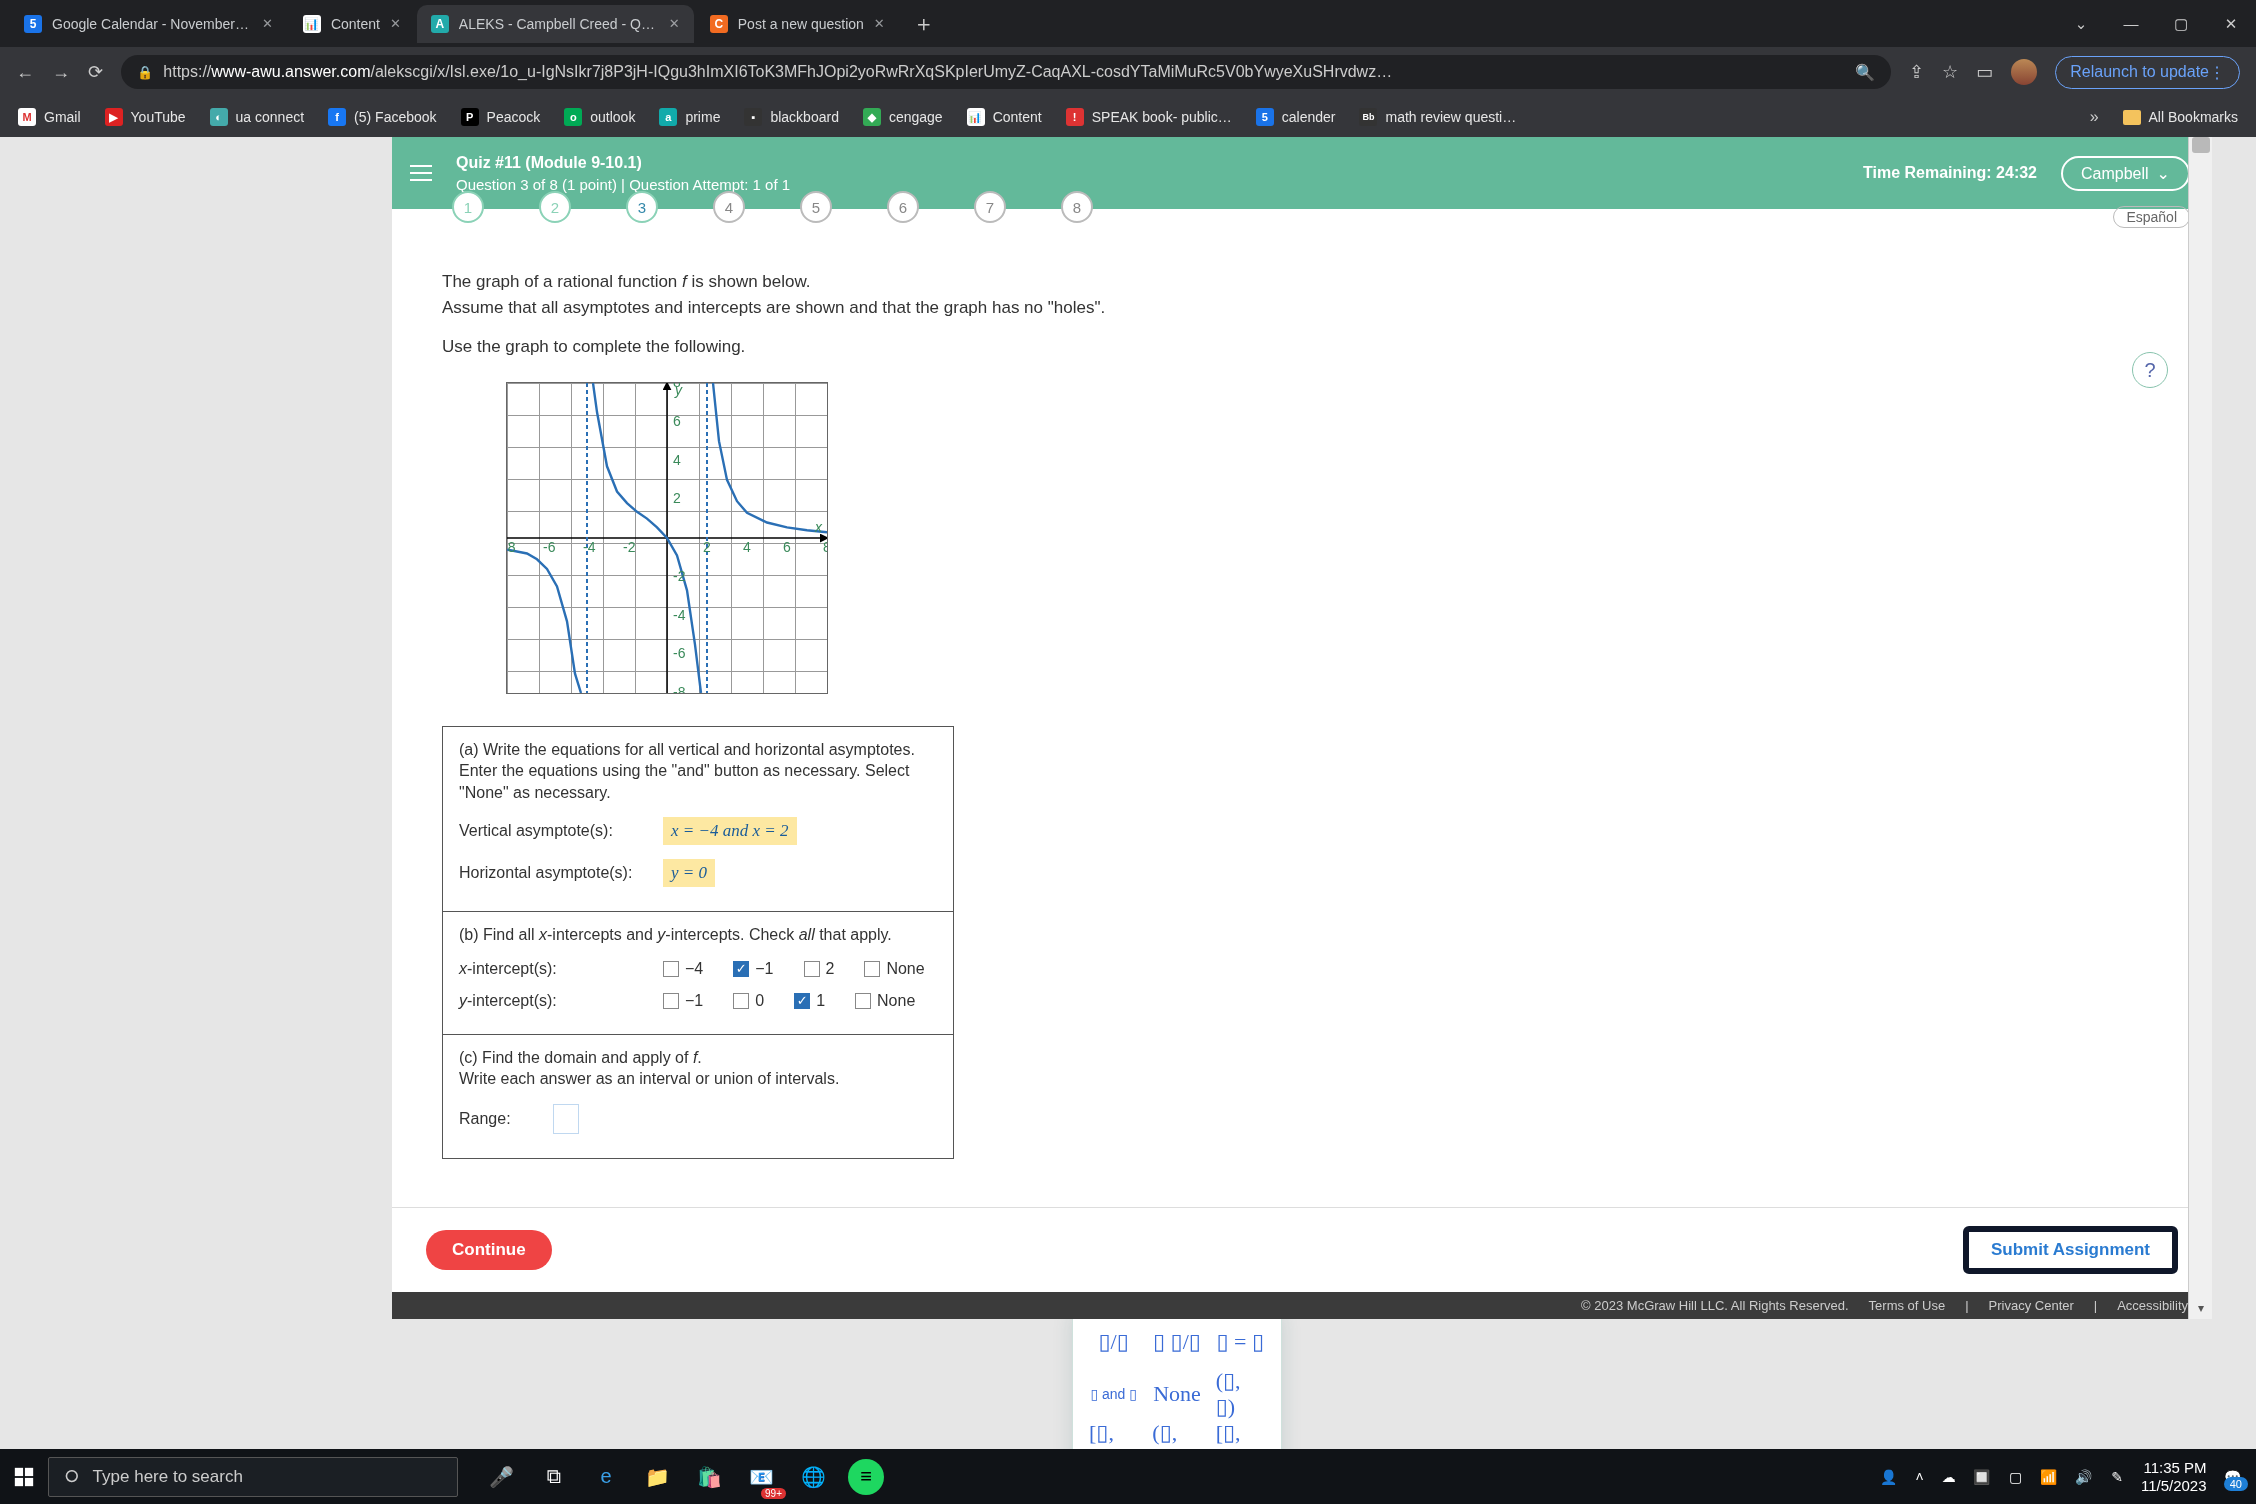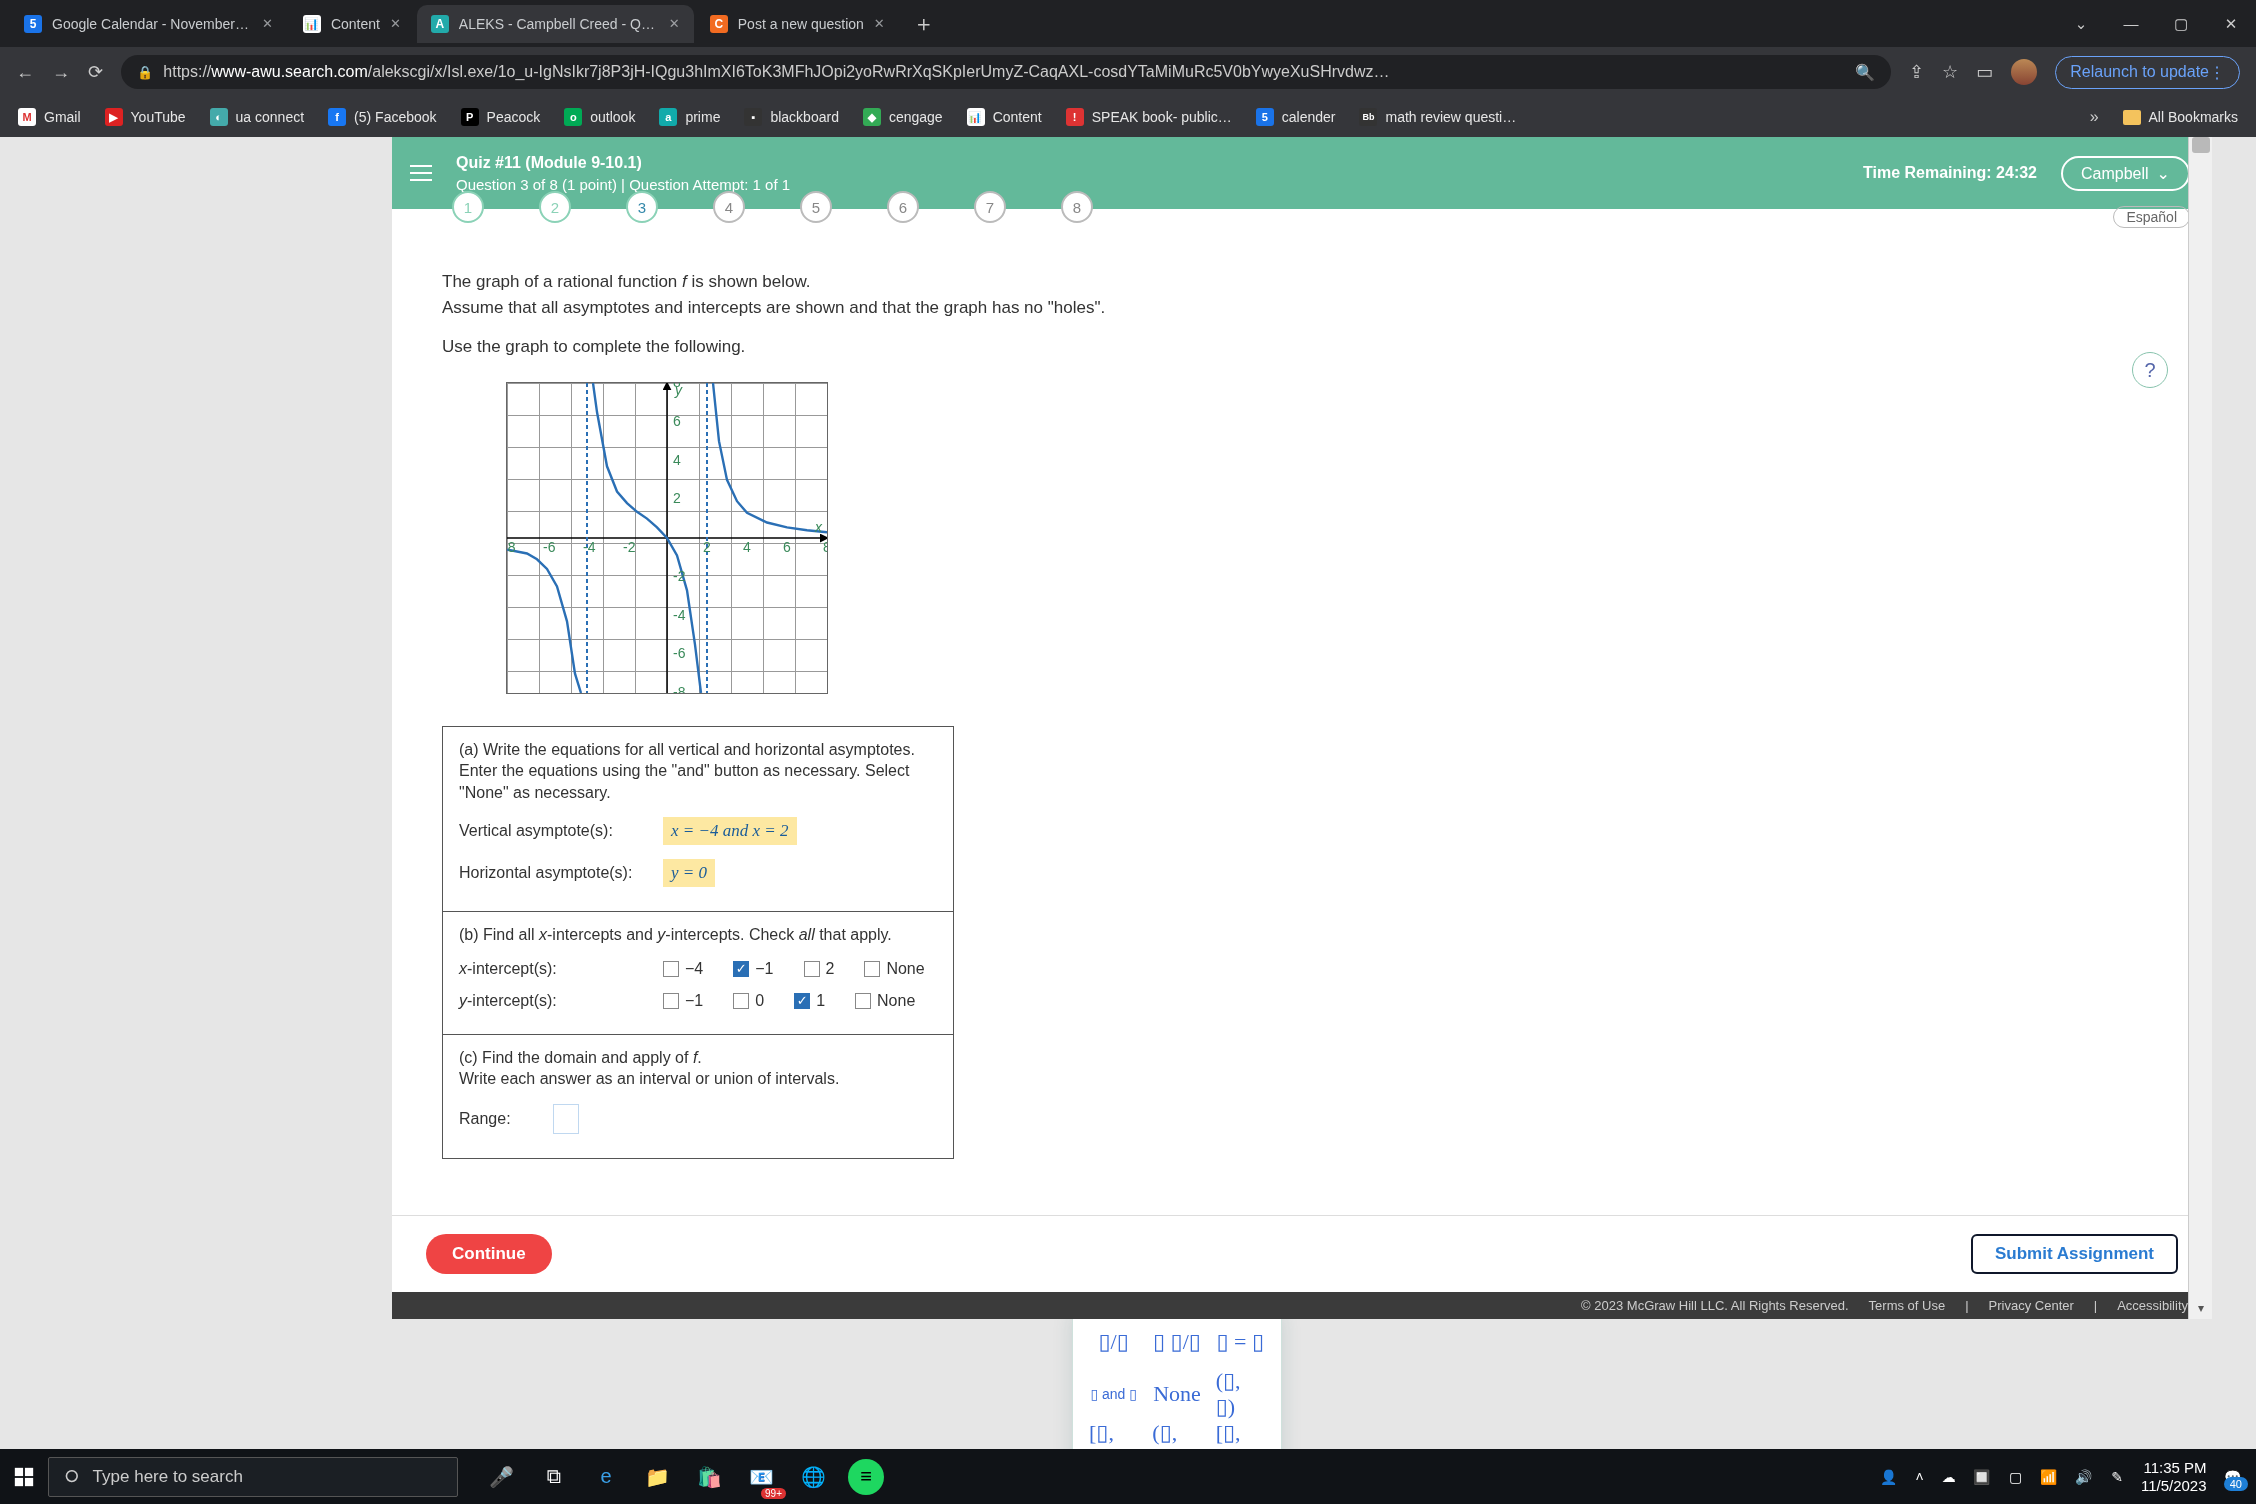--- a/index.html
+++ b/index.html
@@ -114,21 +114,21 @@
 .pbtn { height:38px; display:flex; align-items:center; justify-content:center;
   color:#3a6bd6; font-size:18px; border-radius:4px; }
 .pbtn.sym { font-family:'Times New Roman',serif; font-size:22px; }
 .pbtn.small { font-size:14px; }
 
 
 .foot { position:absolute; left:0; right:0; bottom:0; }
 .foot .btnrow { display:flex; align-items:center; padding:18px 34px; border-top:1px solid #ddd; }
 .continue { background:#ef4444; color:#fff; padding:10px 26px; border-radius:22px;
   font-size:17px; font-weight:600; }
-.submit { background:#fff; border:2px solid #0f172a; color:#2a7bd1; padding:8px 22px;
+.submit { background:#fff; border:6px solid #0f172a; color:#2a7bd1; padding:8px 22px;
   border-radius:6px; font-size:17px; font-weight:600; }
 .copy { background:#3b3b3b; color:#ccc; font-size:13px; padding:6px 24px;
   display:flex; gap:20px; justify-content:flex-end; }
 .copy a { color:#ccc; text-decoration:none; }
 
 .scrollbar { position:absolute; right:0; top:0; width:24px; height:100%; background:#f0f0f0;
   border-left:1px solid #ccc; }
 .scrollbar .thumb { position:absolute; left:3px; width:18px; background:#b9b9b9;
   border-radius:3px; top:0; height:16px; }
 .scrollbar .arr { position:absolute; left:0; width:24px; height:22px;
@@ -186,21 +186,21 @@
   </div>
  </div>
 
  <div class="nav">
   <span class="icn">←</span>
   <span class="icn">→</span>
   <span class="icn">⟳</span>
   <div class="addr">
     <span class="lock">🔒</span>
     <span class="url">
-      <span>https://</span><span class="dom">www-awu.search.com</span><span>/alekscgi/x/Isl.exe/1o_u-IgNsIkr7j8P3jH-IQgu3hImXI6ToK3MFhJOpi2yoRwRrXqSKpIerUmyZ-CaqAXL-cosdYTaMiMuRc5V0bYwyeXuSHrvdwz…</span>
+      <span>https://</span><span class="dom">www-awu.answer.com</span><span>/alekscgi/x/Isl.exe/1o_u-IgNsIkr7j8P3jH-IQgu3hImXI6ToK3MFhJOpi2yoRwRrXqSKpIerUmyZ-CaqAXL-cosdYTaMiMuRc5V0bYwyeXuSHrvdwz…</span>
     </span>
     <span>🔍</span>
   </div>
   <span class="icn">⇪</span>
   <span class="icn">☆</span>
   <span class="icn">▭</span>
   <span class="avatar"></span>
   <span class="relaunch">
     <span>Relaunch to update</span>
         <span>⋮</span>

